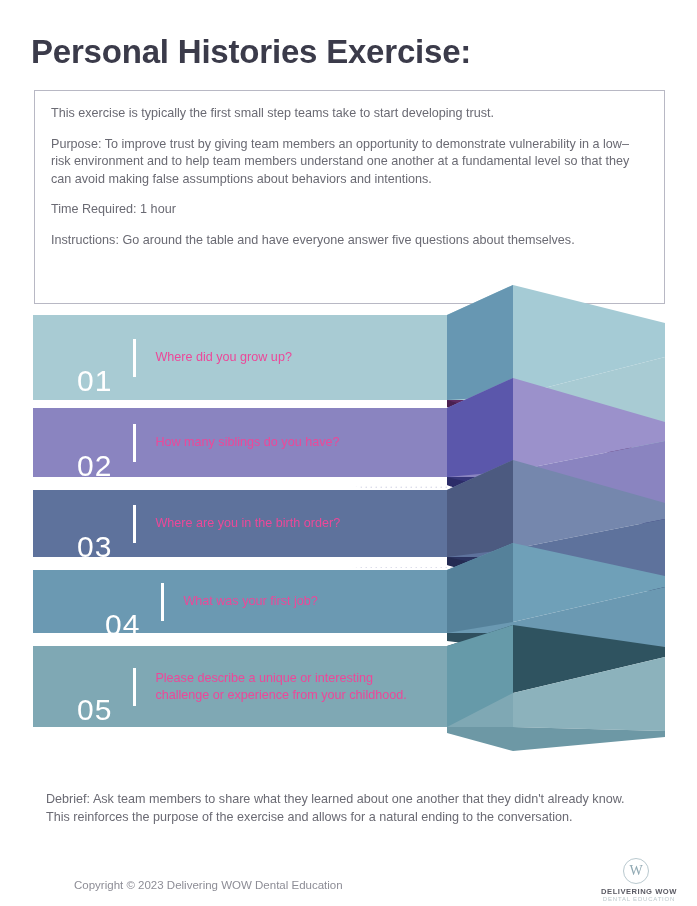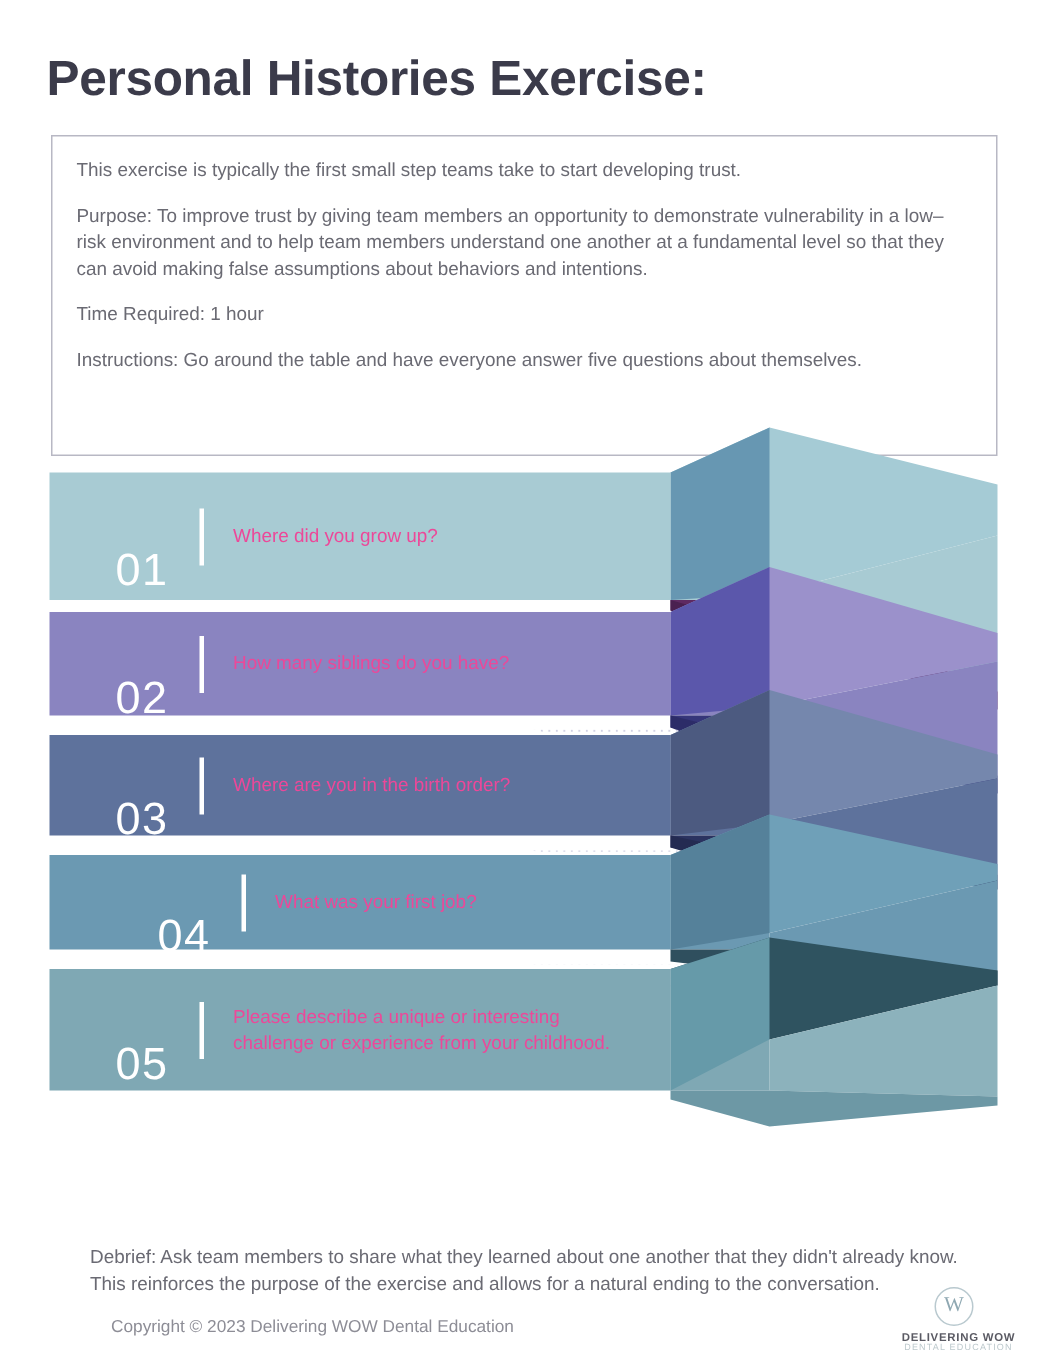--- a/index.html
+++ b/index.html
@@ -93,27 +93,26 @@
   .bar-text {
     font-size: 12.6px;
     line-height: 17px;
     color: #ec4899;
     margin-left: 19px;
   }
 
   
   .debrief {
     position: absolute;
-    left: 60px;
+    left: 46px;
     top: 791px;
     width: 600px;
     font-size: 12.6px;
     line-height: 17.5px;
     color: #6a6a73;
-    margin-top: 39px;
   }
 
   
   .footer-copy {
     position: absolute;
     left: 27px;
     top: 879px;
     font-size: 11.5px;
     color: #8d8d96;
     white-space: nowrap;

